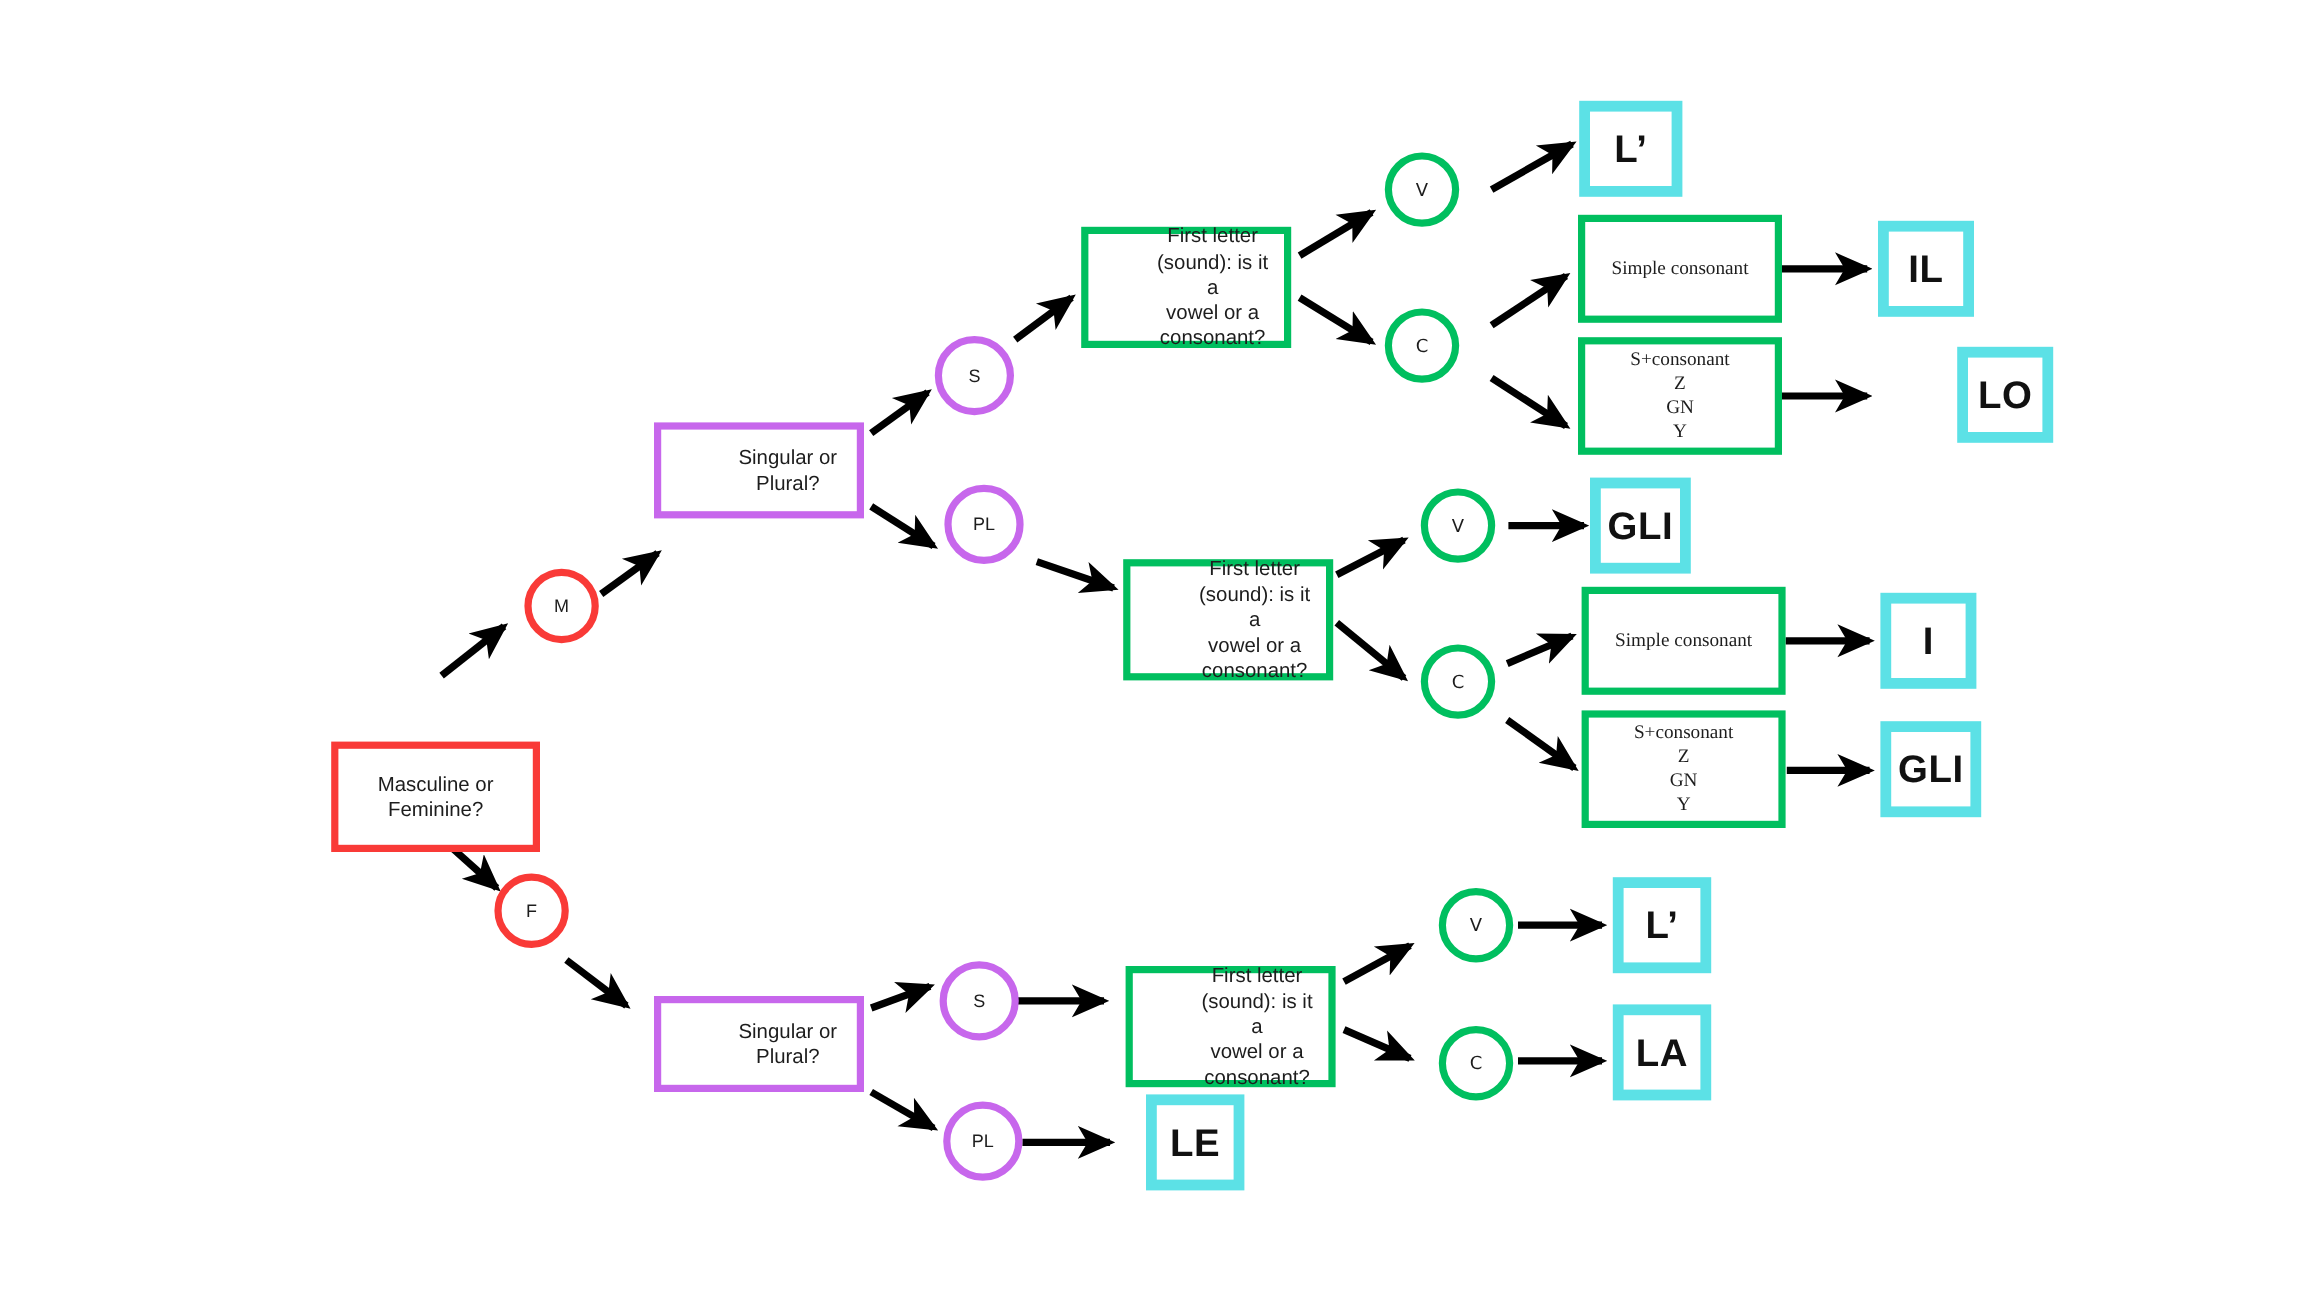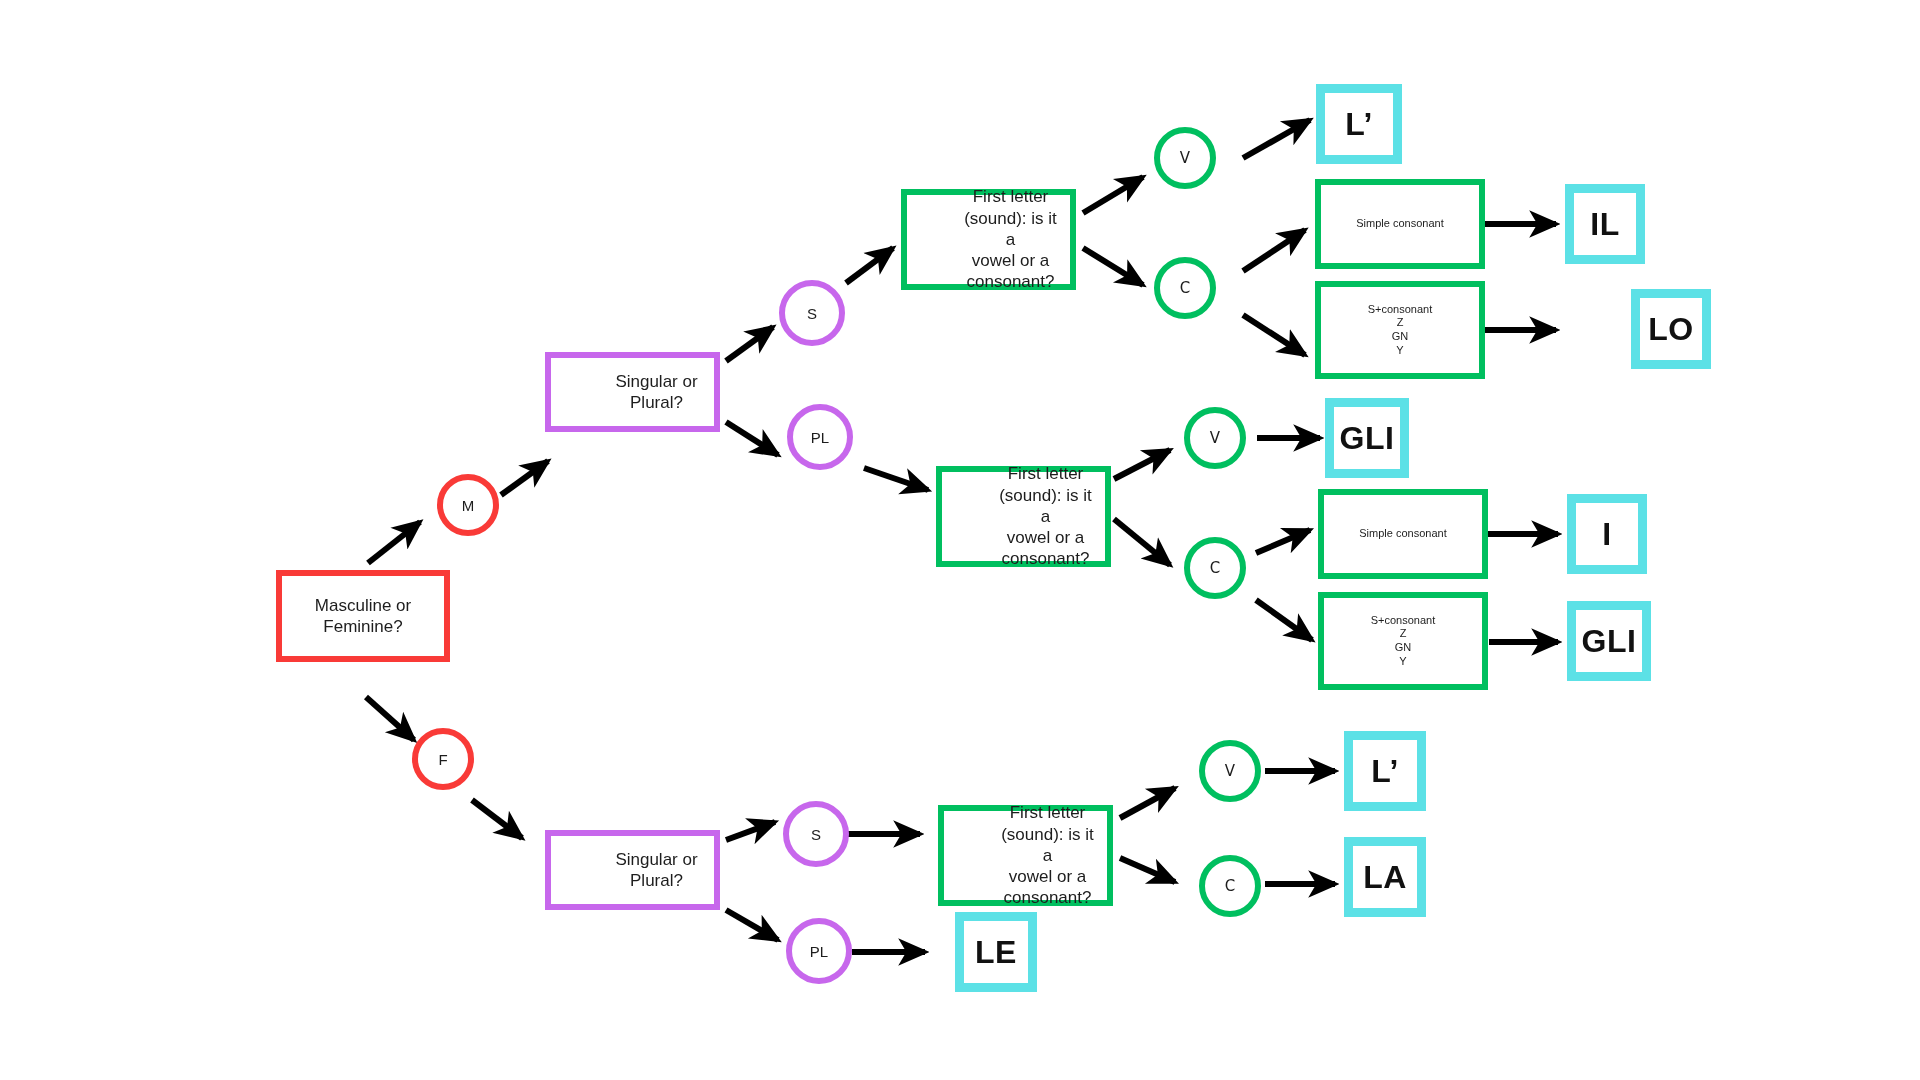--- a/index.html
+++ b/index.html
@@ -33,34 +33,34 @@
     display: flex;
     align-items: center;
     justify-content: center;
     text-align: center;
   }
   
   .box {
     border-style: solid;
     line-height: 1.25;
   }
-  .box.red    { border-color: #F93A37; border-width: 6px; }
+  .box.red    { border-color: #F93A37; border-width: 6px; margin-top: 48px; }
   .box.purple { border-color: #C767EC; border-width: 6px; padding-left: 48px; }
   .box.green  { border-color: #00BF5F; border-width: 6px; }
   .box.cyan   { border-color: #5CE1E6; border-width: 9px; }
 
   .box-label {
     font-size: 17px;
     color: #1d1d1d;
     padding: 0 8px;
     white-space: pre-line;
   }
   .box.green .box-label {
-    font-family: Liberation Sans, sans-serif;
-    font-size: 11px;
+    font-family: Liberation Serif, serif;
+    font-size: 16px;
   }
   .box.green.question .box-label {
     font-family: "Liberation Sans", sans-serif;
     font-size: 17px;
     margin-left: 44px;
   }
   
   .box.cyan .box-label {
     font-weight: bold;
     font-size: 32px;

